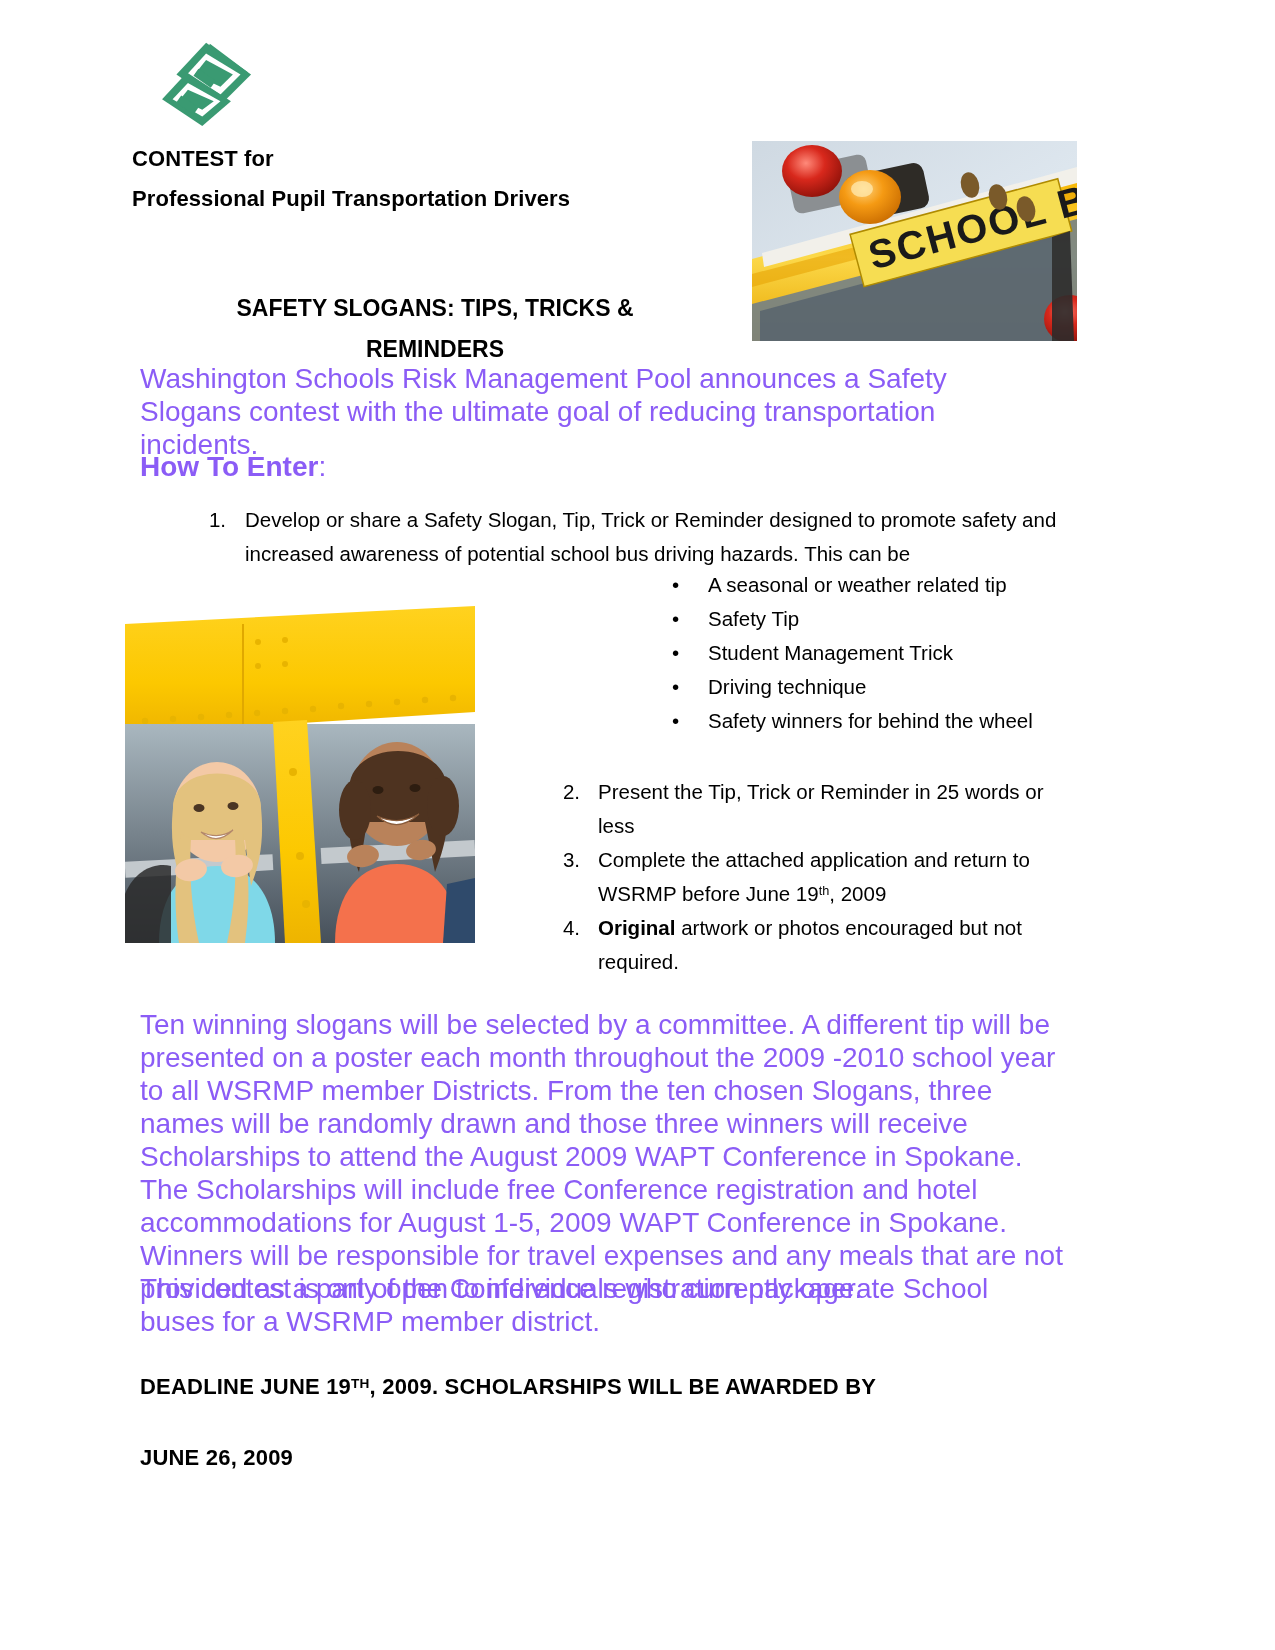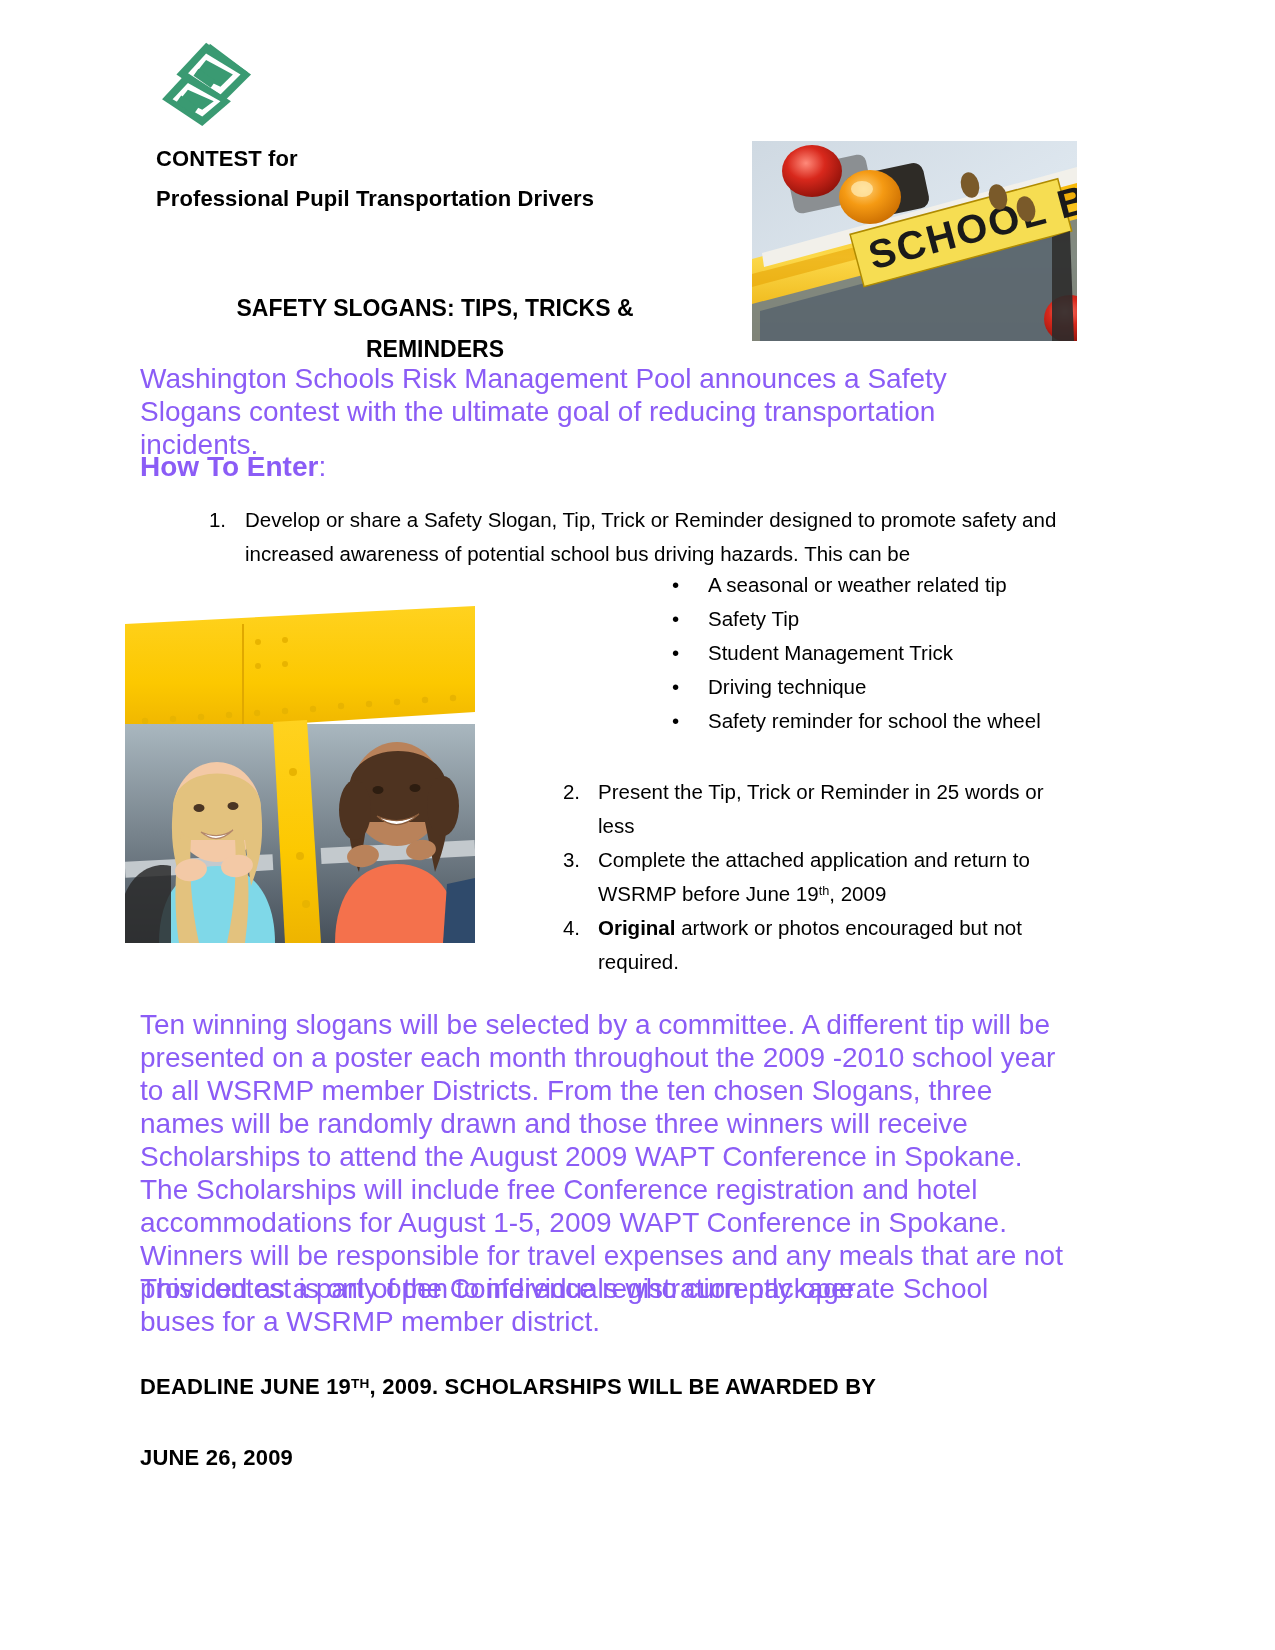--- a/index.html
+++ b/index.html
@@ -64,21 +64,21 @@
     white-space: nowrap;
     line-height: 54px;
     margin-top: 2px;
     transform: scaleX(0.92);
     transform-origin: left top;
   }
 
   
   .hdr-left {
     position: absolute;
-    left: 156px;
+    left: 132px;
     font-size: 22px;
     font-weight: bold;
     letter-spacing: 0.1px;
   }
   .hdr-l1 { top: 146px; }
   .hdr-l2 { top: 186px; }
 
   .hdr-center {
     position: absolute;
     left: 140px;
@@ -392,21 +392,21 @@
     <div class="bullet-row">
       <span class="bullet-dot">•</span>
       <span>Student Management Trick</span>
     </div>
     <div class="bullet-row">
       <span class="bullet-dot">•</span>
       <span>Driving technique</span>
     </div>
     <div class="bullet-row">
       <span class="bullet-dot">•</span>
-      <span>Safety reminder for school the wheel</span>
+      <span>Safety winners for behind the wheel</span>
     </div>
   </div>
 
   <div class="num-marker n2-marker">2.</div>
   <div class="num-item n2-text">Present the Tip, Trick or Reminder in 25 words or less</div>
 
   <div class="num-marker n3-marker">3.</div>
   <div class="num-item n3-text"><span>Complete the attached application and return to WSRMP before June 19</span><sup>th</sup><span>, 2009</span></div>
 
   <div class="num-marker n4-marker">4.</div>

